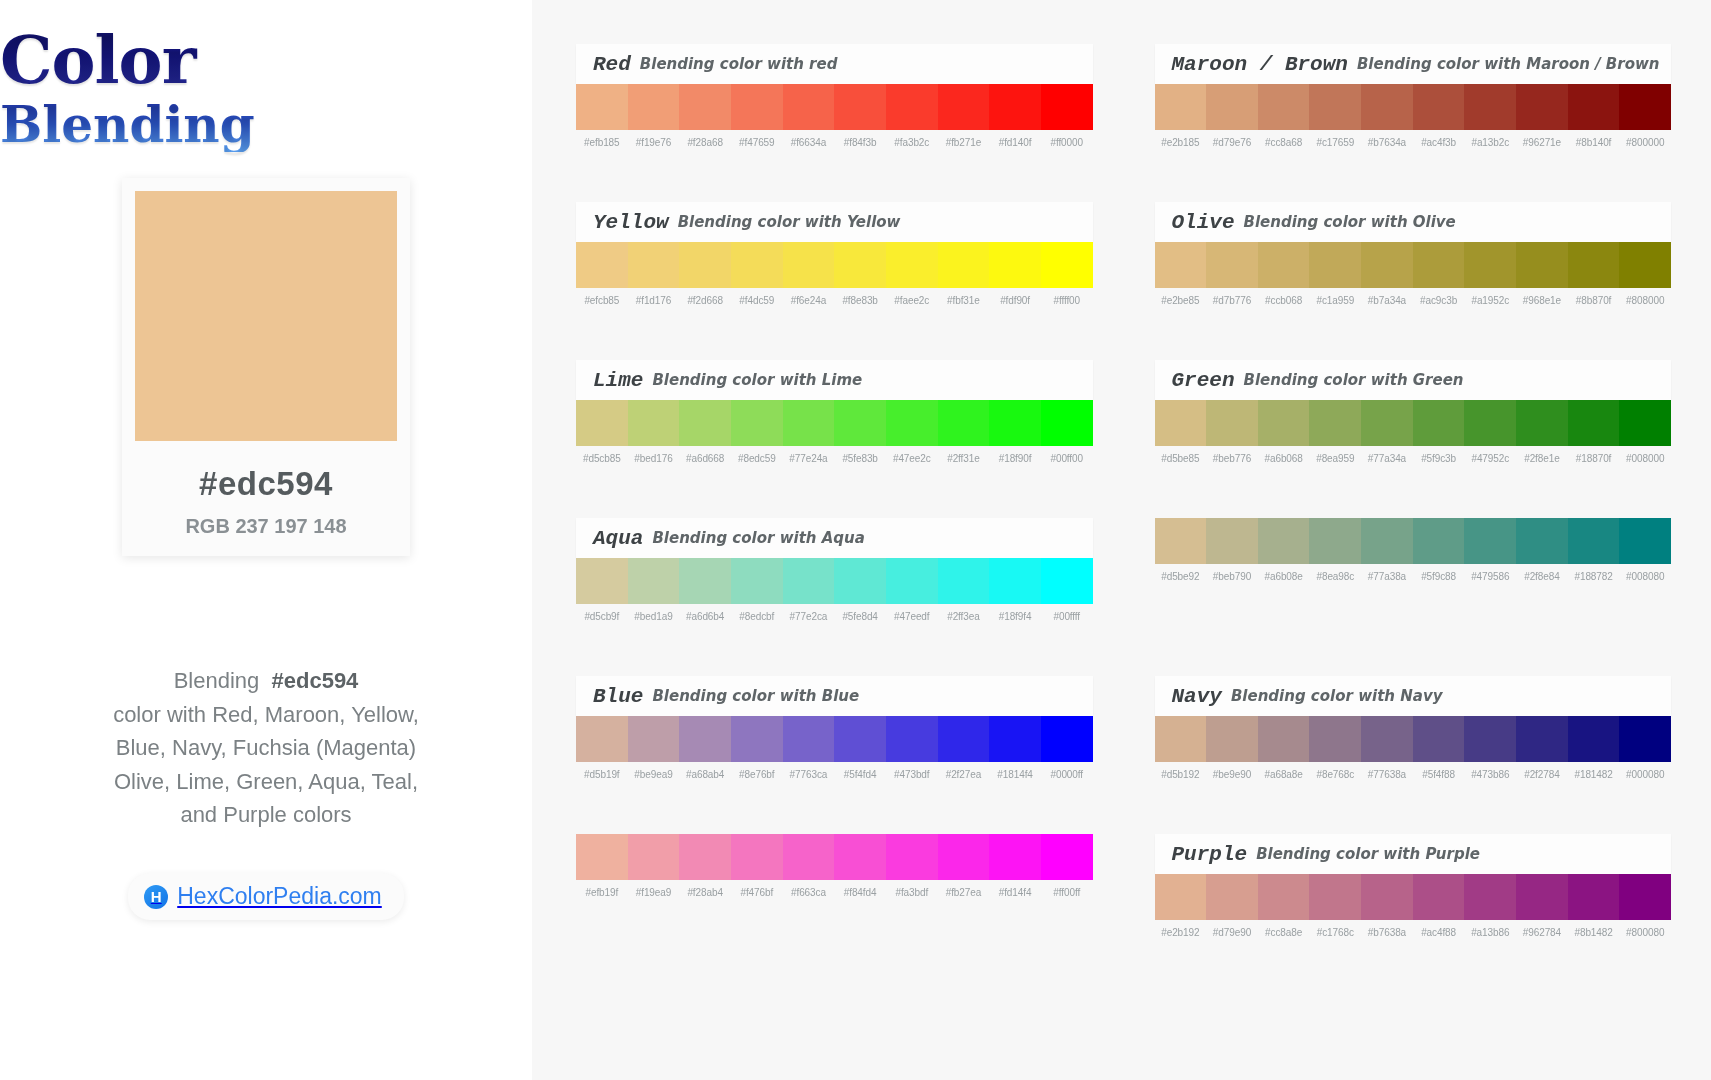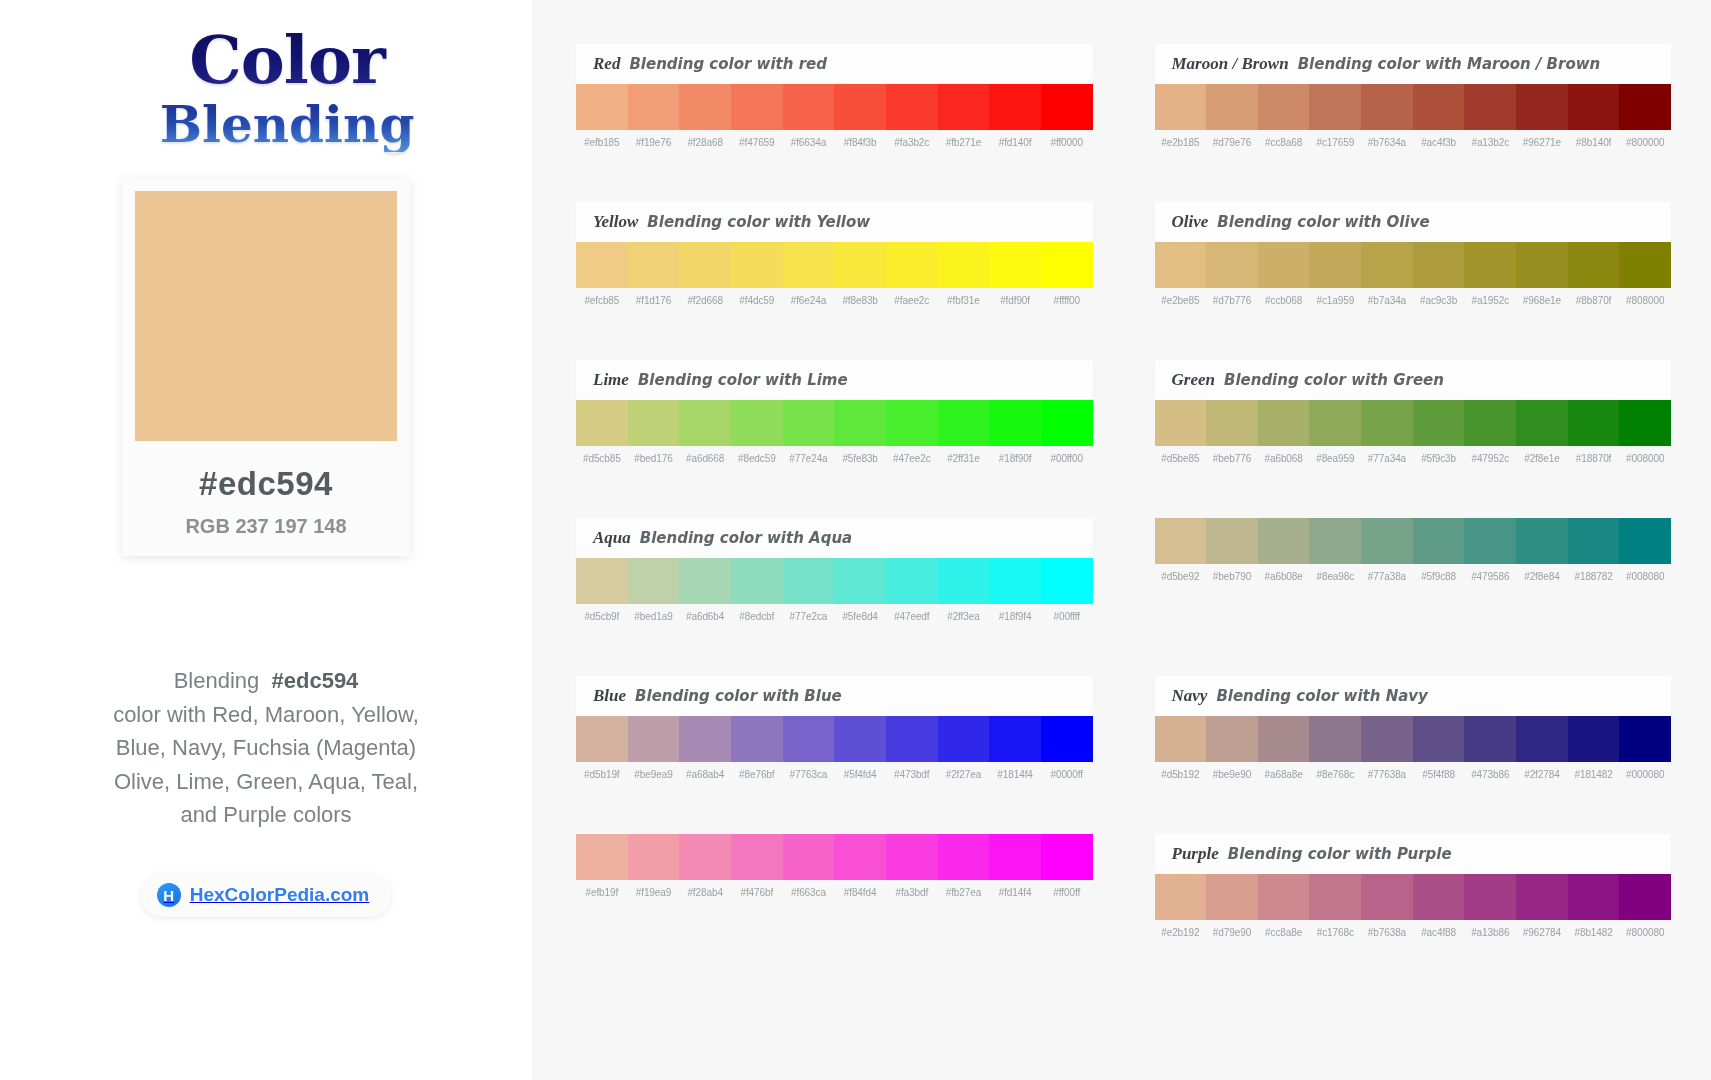--- a/index.html
+++ b/index.html
@@ -12,21 +12,21 @@
   .page { position: relative; width: 1711px; height: 1080px; display: flex; }
 
   
   .left-panel {
     width: 532px; height: 1080px;
     background: #ffffff;
     position: relative;
     flex: 0 0 532px;
     display: flex; flex-direction: column; align-items: center;
   }
-  .logo { margin-top: 26px; text-align: center; width: 100%; padding-left: 42px; }
+  .logo { margin-top: 26px; width: 100%; }
   .logo-color {
     font-family: "DejaVu Serif", serif;
     font-weight: bold;
     font-size: 66px;
     letter-spacing: -1px;
     line-height: 1.05;
     background: linear-gradient(180deg, #10105e 0%, #151681 45%, #2a2f9e 100%);
     -webkit-background-clip: text; background-clip: text;
     color: transparent; -webkit-text-fill-color: transparent;
     text-shadow: 0 2px 2px rgba(0,0,0,0.12);
@@ -88,21 +88,21 @@
     padding: 10px 22px 10px 16px;
     box-shadow: 0 2px 7px rgba(0,0,0,0.08);
   }
   .badge-icon {
     width: 24px; height: 24px; border-radius: 50%;
     background: linear-gradient(145deg, #2f9bf5, #1273e6);
     color: #fff; font-size: 15px; font-weight: bold;
     display: flex; align-items: center; justify-content: center;
     font-family: "Liberation Sans", sans-serif;
   }
-  .badge-text { color: #2f7ff0; font-size: 19px; font-weight: bold; }
+  .badge-text { color: #2f7ff0; font-size: 23px; font-weight: normal; }
 
   
   .right-panel {
     flex: 1;
     background: #f7f7f7;
     padding: 44px 40px 0 44px;
     display: grid;
     grid-template-columns: 1fr 1fr;
     grid-auto-rows: 158px;
     column-gap: 62px;
@@ -111,23 +111,23 @@
   }
   .palette-card { width: 100%; }
   .palette-head {
     background: #fdfdfd;
     height: 40px;
     display: flex; align-items: center;
     padding-left: 17px;
     box-shadow: 0 1px 2px rgba(0,0,0,0.05);
   }
   .palette-title {
-    font-family: Liberation Serif, serif;
+    font-family: Liberation Mono, monospace;
     font-style: italic; font-weight: bold;
-    font-size: 17px; color: #3d4245;
+    font-size: 21px; color: #3d4245;
     margin-right: 9px;
     white-space: nowrap;
   }
   .palette-sub {
     font-family: "DejaVu Sans", sans-serif;
     font-style: italic; font-weight: bold;
     font-size: 15px; color: #5f6568;
     white-space: nowrap;
   }
   .palette-strip { display: flex; height: 46px; width: 100%; }

